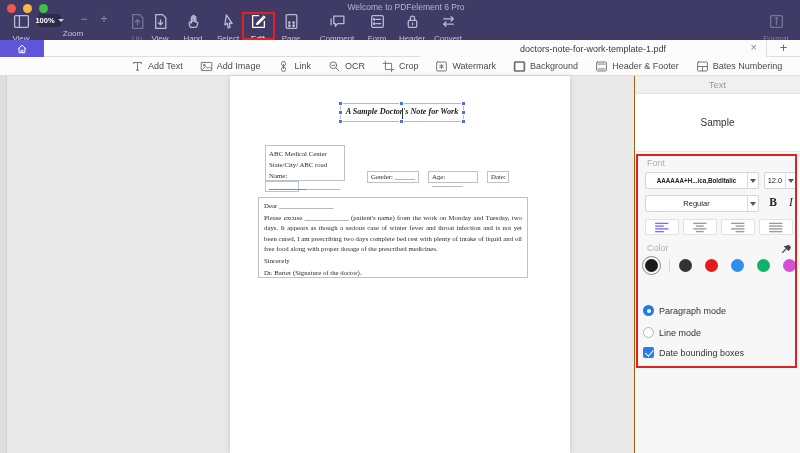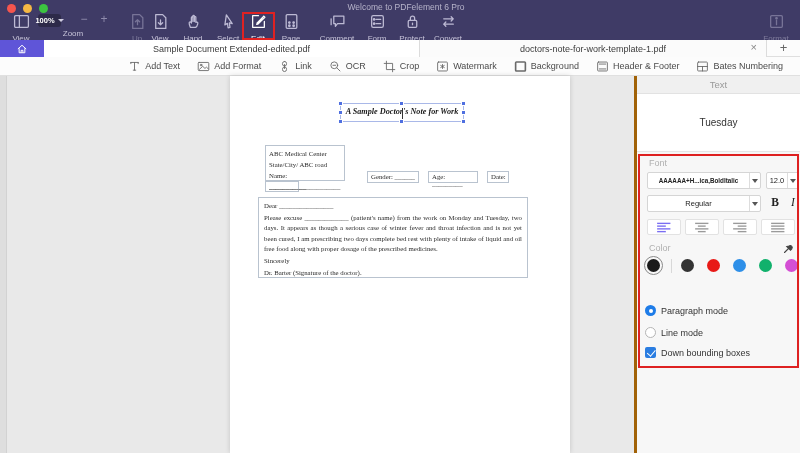--- a/index.html
+++ b/index.html
@@ -60,21 +60,21 @@
   .clinic { left:35px; top:69px; width:80px; height:36px; padding:2px 3px; line-height:11px; }
   .nameext { left:35px; top:105px; width:34px; height:11px; padding:0 3px; line-height:10px; }
   .gender { left:137px; top:95px; width:52px; height:12px; padding:1px 3px; }
   .age { left:198px; top:95px; width:50px; height:12px; padding:1px 3px; }
   .date { left:257px; top:95px; width:22px; height:12px; padding:1px 3px; }
   .parabox { left:28px; top:121px; width:270px; height:81px; padding:3px 5px; font-size:6.8px; line-height:1.5; }
   .parabox .pline { margin-bottom:2px; }
   .parabox .ptext { text-align:justify; }
 
   
-  .panel { position:absolute; left:634px; top:76px; width:166px; height:377px; background:#f7f7f7; border-left:3px solid #a16207; }
+  .panel { position:absolute; left:634px; top:76px; width:166px; height:377px; background:#f7f7f7; border-left:1px solid #a16207; }
   .panel-head { position:absolute; left:0; top:0; width:100%; height:18px; background:#f0f0f0; border-bottom:1px solid #e2e2e2;
     font-size:9.5px; color:#9a9a9a; text-align:center; line-height:18px; }
   .panel-preview { position:absolute; left:0; top:18px; width:100%; height:58px; background:#fff; border-bottom:1px solid #e6e6e6;
     font-size:10px; color:#333; text-align:center; line-height:58px; }
   .font-highlight { position:absolute; left:1px; top:78px; width:161px; height:214px; border:2px solid #de2121; z-index:5; pointer-events:none; }
   .sec-lbl { position:absolute; font-size:9px; color:#b0b0b0; }
   .select { position:absolute; height:17px; background:#fff; border:1px solid #d5d5d5; border-radius:2px; display:flex; align-items:center; }
   .select .sval { flex:1; text-align:center; color:#222; white-space:nowrap; overflow:hidden; }
   .select .arr { width:11px; height:100%; border-left:1px solid #ddd; display:flex; align-items:center; justify-content:center; }
   .select .arr .caret-down { width:0; height:0; border-left:3px solid transparent; border-right:3px solid transparent; border-top:4px solid #555; }
@@ -177,21 +177,21 @@
           <circle cx="4.8" cy="10" r=".6" fill="#bdbad4"></circle>
         </svg></span>
     <span class="lbl">Form</span>
   </div>
   <div class="tbi" style="left:392px">
     <span class="ico"><svg viewBox="0 0 16 16">
           <rect x="4" y="7" width="8" height="6.5" rx="1"></rect>
           <path d="M6,7 V5 a2,2 0 0 1 4,0 V7"></path>
           <line x1="8" y1="9.5" x2="8" y2="11"></line>
         </svg></span>
-    <span class="lbl">Protect</span>
+    <span class="lbl">Header</span>
   </div>
   <div class="tbi" style="left:428px">
     <span class="ico"><svg viewBox="0 0 16 16">
           <path d="M3.5,5.5 H12.5 M10.5,3.5 L12.5,5.5 L10.5,7.5"></path>
           <path d="M12.5,10.5 H3.5 M5.5,8.5 L3.5,10.5 L5.5,12.5"></path>
         </svg></span>
     <span class="lbl">Convert</span>
   </div>
   <div class="tbi dim" style="left:756px">
     <span class="ico"><svg viewBox="0 0 16 16">
@@ -204,23 +204,20 @@
 
   <div class="edit-highlight"></div>
 </div>
 
 <div class="tabbar">
   <div class="home-btn">
     <svg viewBox="0 0 16 16">
         <path d="M2.5,8 L8,3 L13.5,8 M4.2,7 V13 H11.8 V7 M6.8,13 V9.8 H9.2 V13"></path>
       </svg>
   </div>
-  <div class="tab tab1">
-    <span>Sample Document Extended-edited.pdf</span>
-  </div>
   <div class="tab tab2">
     <span>doctors-note-for-work-template-1.pdf</span>
     <span class="tab-close">×</span>
   </div>
   <div class="newtab">+</div>
 </div>
 
 <div class="edittools">
   <div class="spacer"></div>
   <div class="tool">
@@ -228,21 +225,21 @@
         <path d="M3.5,3 H12.5 M3.5,3 V4.5 M12.5,3 V4.5 M8,3 V12.5 M6.5,12.5 H9.5"></path>
       </svg>
     <span class="tl">Add Text</span>
   </div>
   <div class="tool">
     <svg viewBox="0 0 16 16">
         <rect x="1.5" y="3" width="13" height="10" rx="1"></rect>
         <circle cx="5" cy="6.2" r="1"></circle>
         <path d="M3,11.5 L7,7.8 L9.8,10.4 L11.6,8.8 L14,11"></path>
       </svg>
-    <span class="tl">Add Format</span>
+    <span class="tl">Add Image</span>
   </div>
   <div class="tool">
     <svg viewBox="0 0 16 16">
         <rect x="5.5" y="1.8" width="5" height="5.6" rx="2.5"></rect>
         <rect x="5.5" y="8.6" width="5" height="5.6" rx="2.5"></rect>
         <line x1="8" y1="5.5" x2="8" y2="10.5"></line>
       </svg>
     <span class="tl">Link</span>
   </div>
   <div class="tool">
@@ -330,21 +327,21 @@
   <div class="fbox parabox">
     <div class="pline">Dear ________________</div>
     <div class="pline ptext">Please excuse _____________ (patient's name) from the work on Monday and Tuesday, two days. It appears as though a serious case of winter fever and throat infection and is not yet been cured, I am prescribing two days complete bed rest with plenty of intake of liquid and oil free food along with proper dosage of the prescribed medicines.</div>
     <div class="pline">Sincerely</div>
     <div>Dr. Barter (Signature of the doctor).</div>
   </div>
 </div>
 
 <div class="panel">
   <div class="panel-head">Text</div>
-  <div class="panel-preview">Tuesday</div>
+  <div class="panel-preview">Sample</div>
   <div class="font-highlight"></div>
 
   <div class="sec-lbl" style="left:12px; top:82px">Font</div>
 
   <div class="select" style="left:10px; top:96px; width:114px">
     <span class="sval" style="font-size:6.3px; font-weight:bold">AAAAAA+H...ica,BoldItalic</span>
     <span class="arr">
         <span class="caret-down"></span>
       </span>
   </div>
@@ -413,14 +410,14 @@
   <div class="swatch" style="left: 122px; top: 183px; background-color: rgb(17, 177, 108);"></div>
   <div class="swatch" style="left: 148px; top: 183px; background-color: rgb(212, 79, 212);"></div>
 
   <div class="radio on" style="left:8px; top:229px"></div>
   <div class="ctl-lbl" style="left:24px; top:230px">Paragraph mode</div>
 
   <div class="radio" style="left:8px; top:251px"></div>
   <div class="ctl-lbl" style="left:24px; top:252px">Line mode</div>
 
   <div class="cbox" style="left:8px; top:271px"></div>
-  <div class="ctl-lbl" style="left:24px; top:272px">Down bounding boxes</div>
+  <div class="ctl-lbl" style="left:24px; top:272px">Date bounding boxes</div>
 </div>
 
 </body></html>

